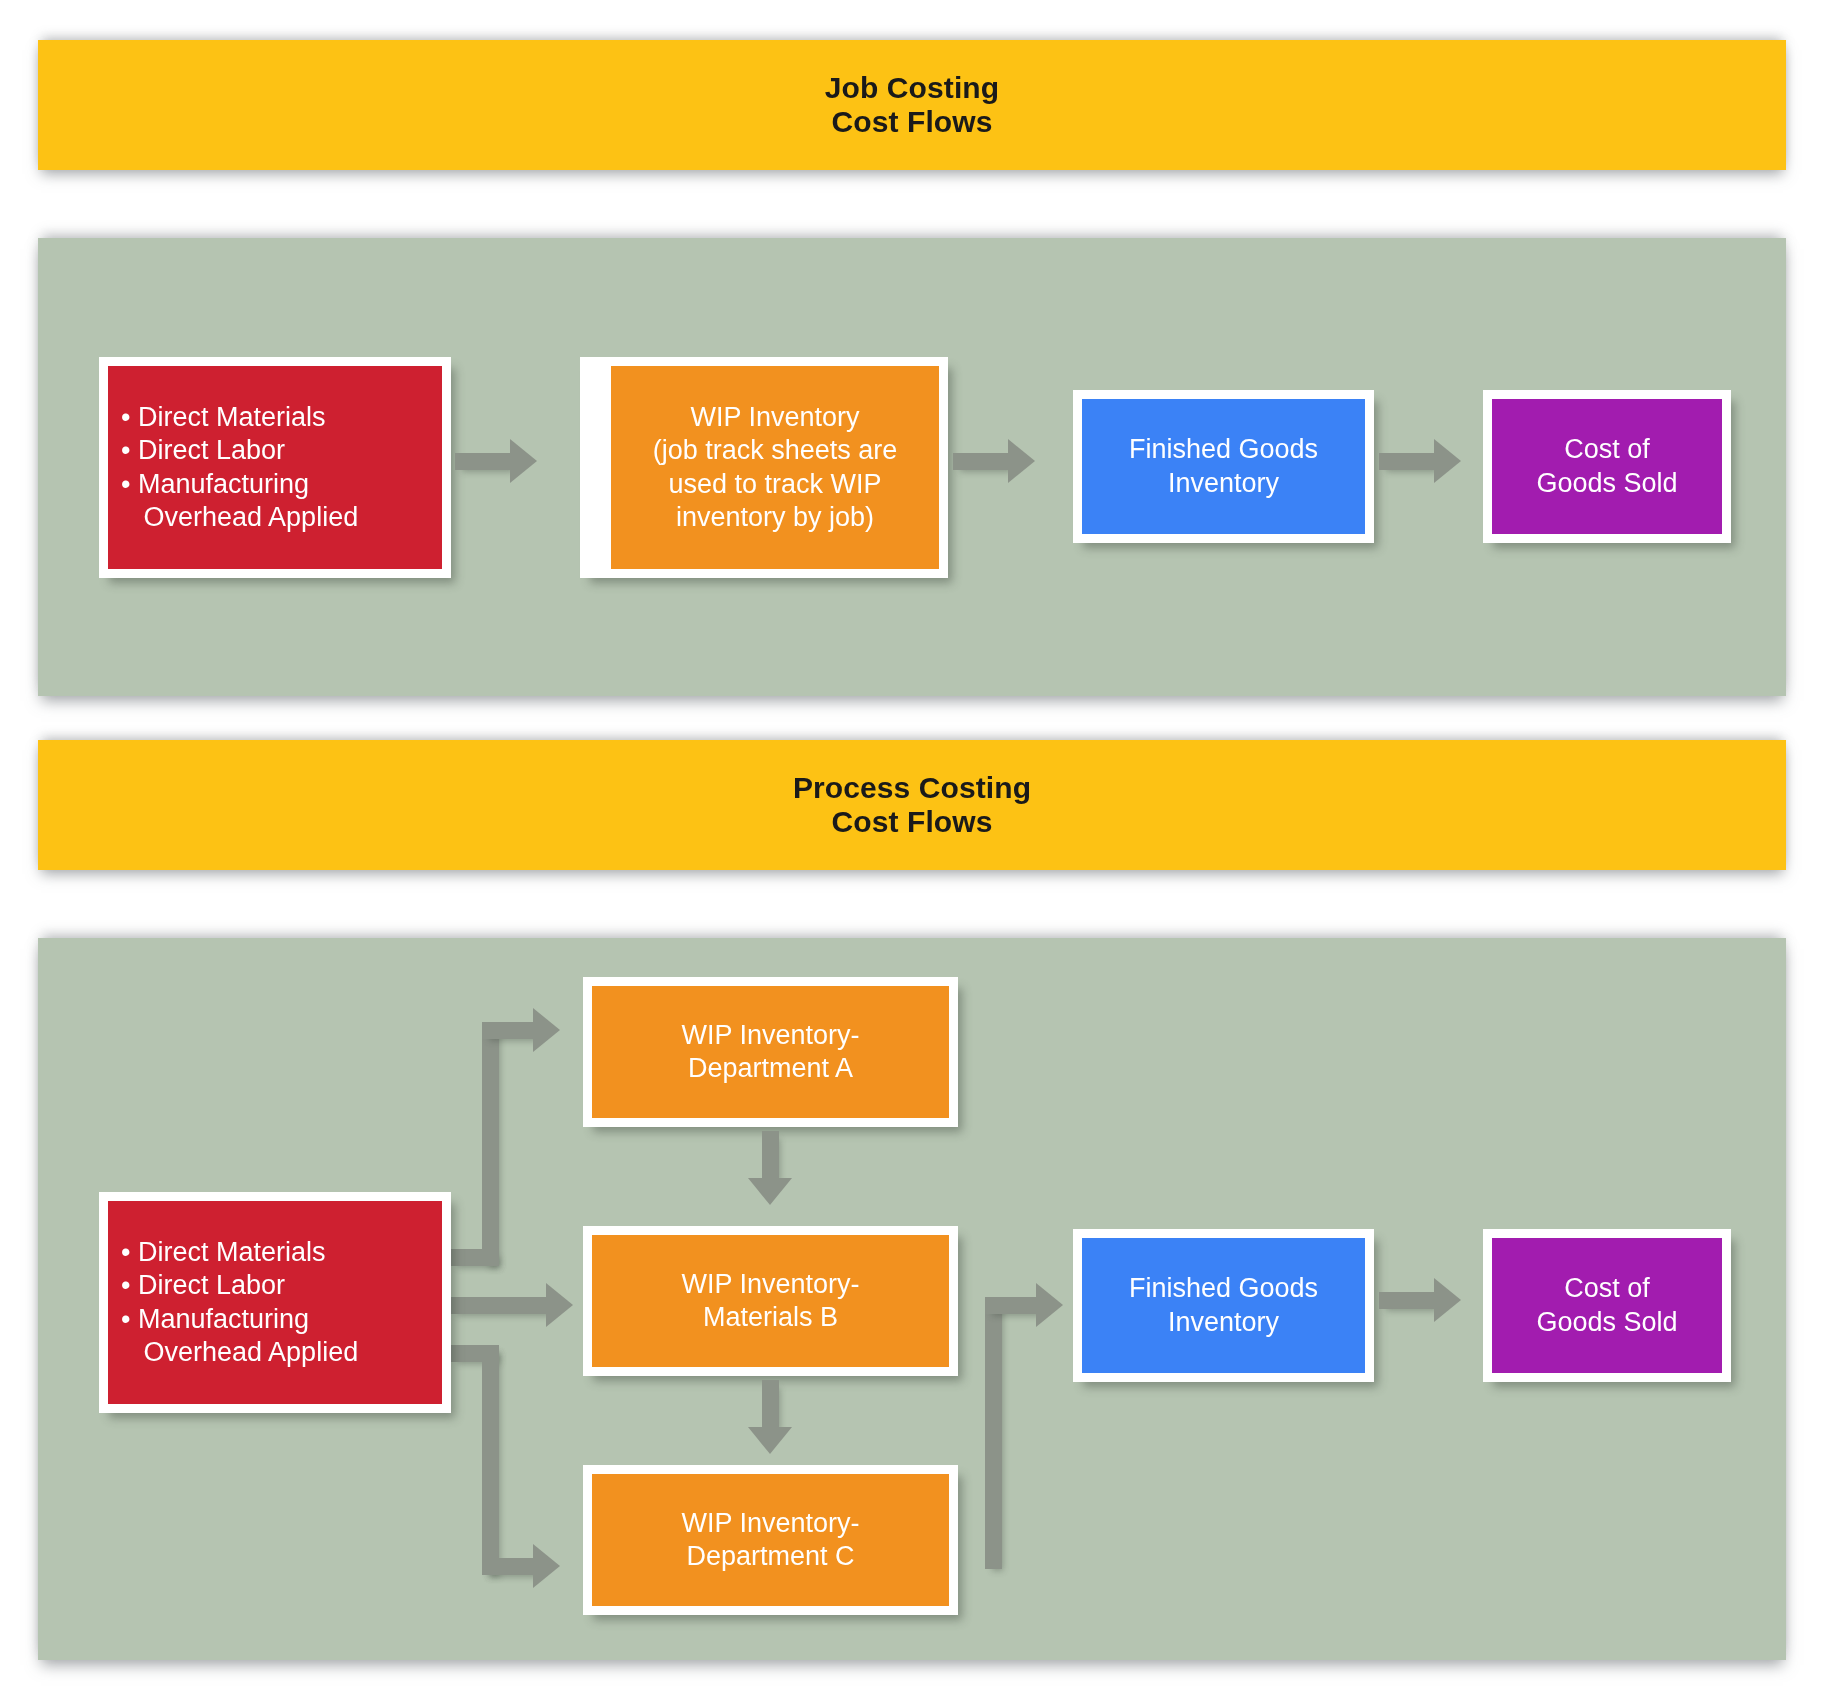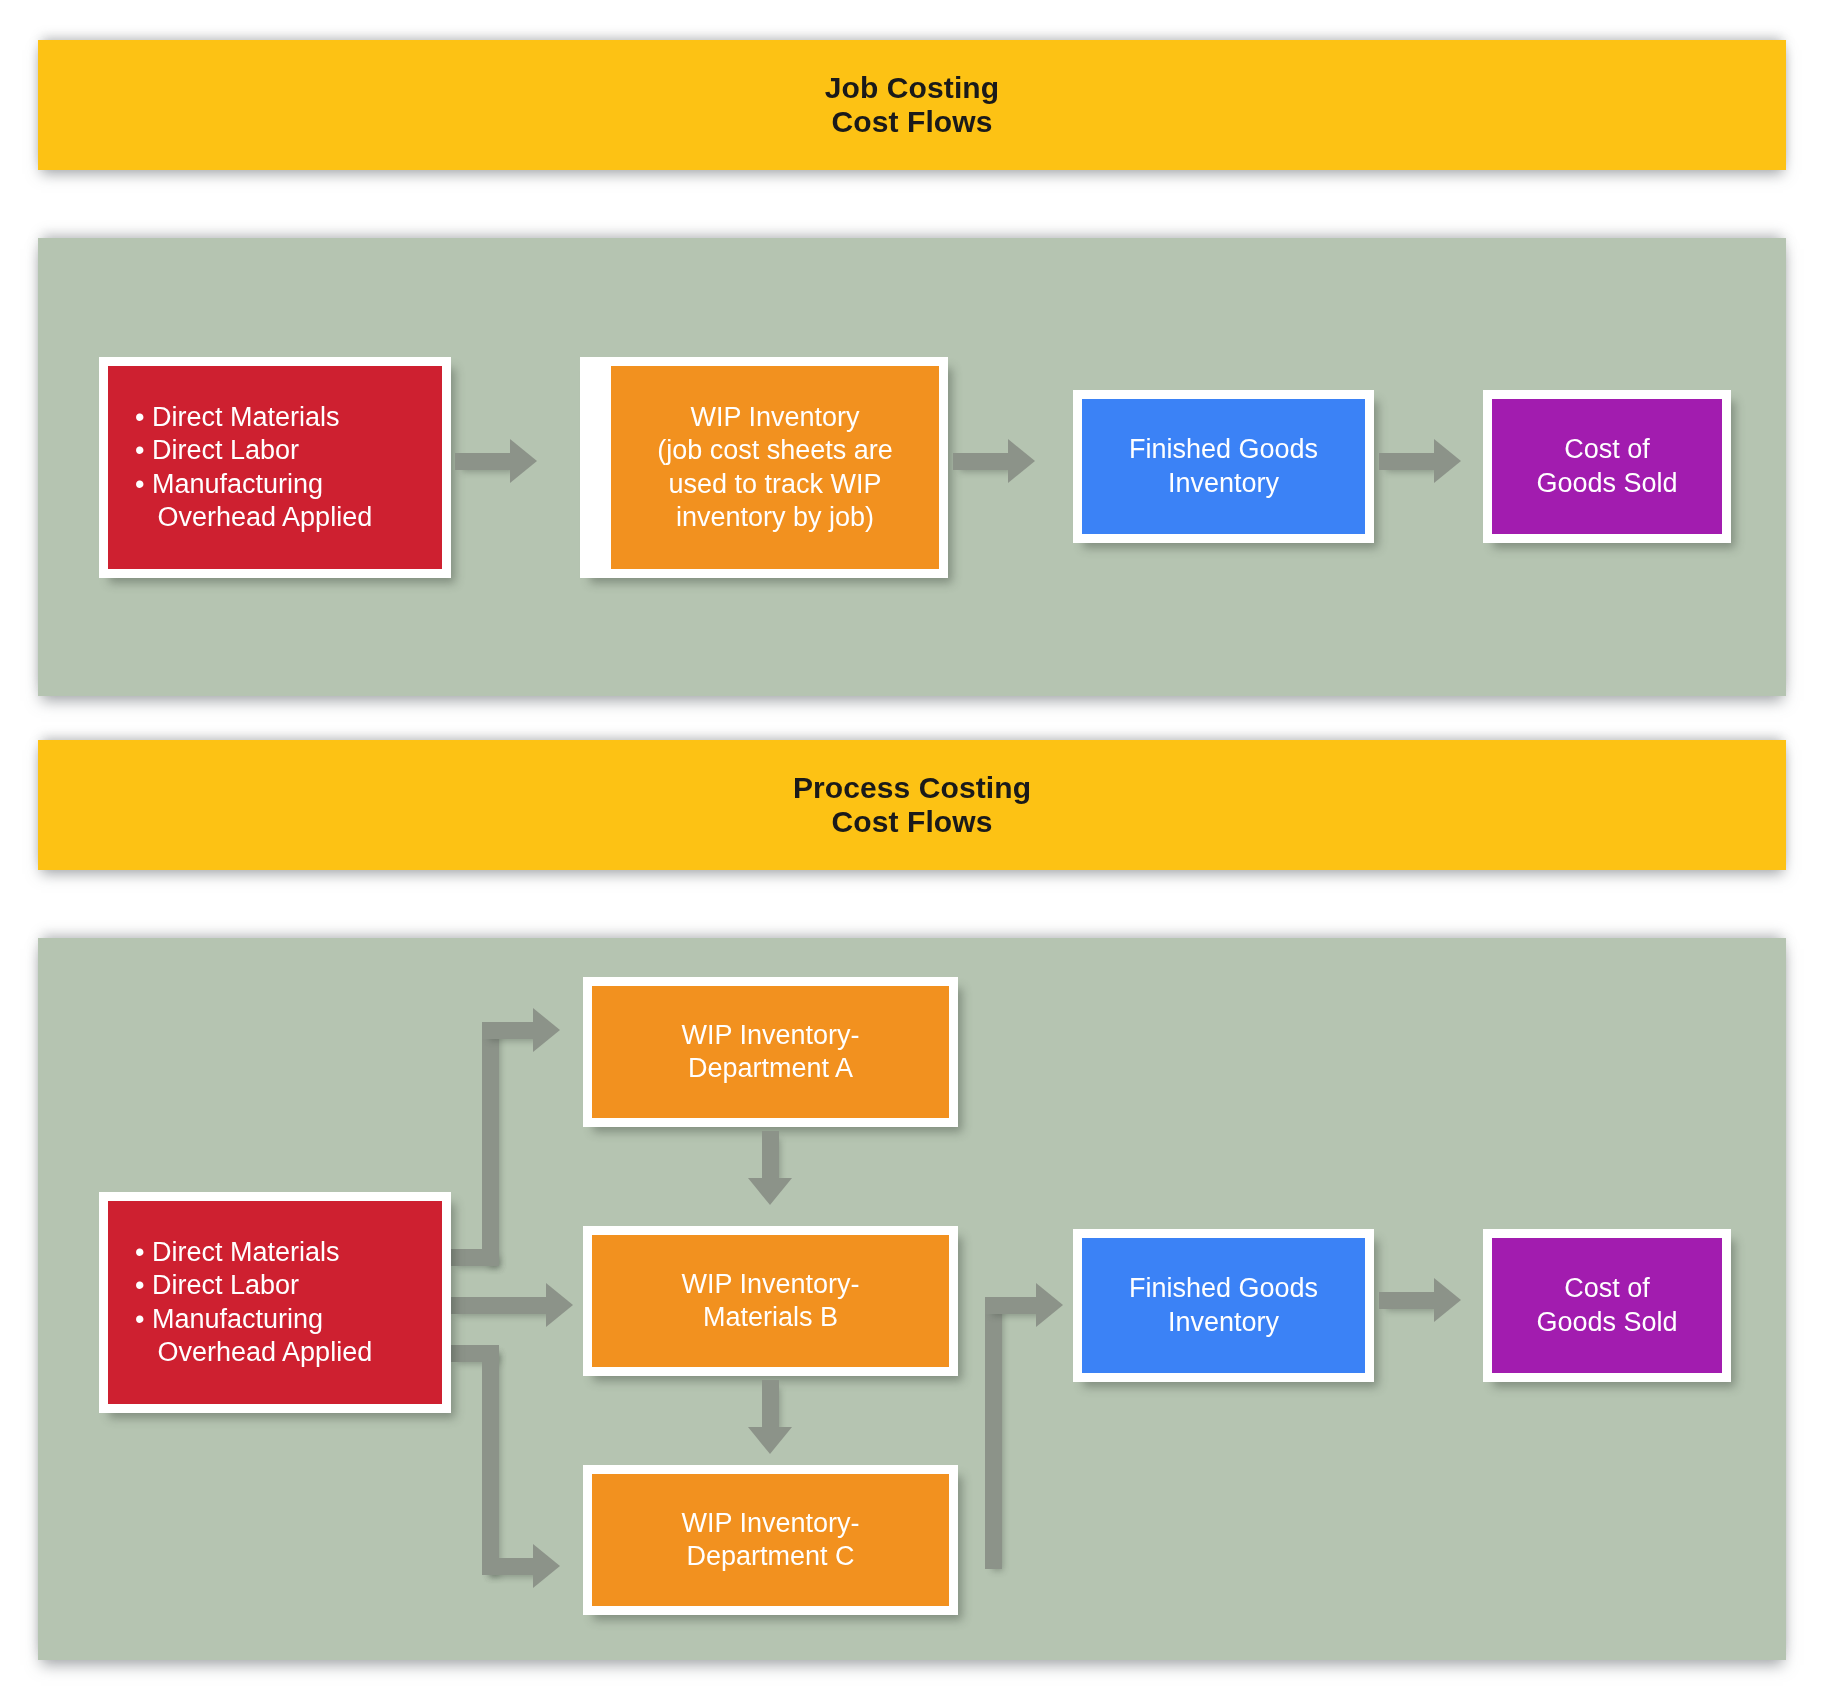--- a/index.html
+++ b/index.html
@@ -62,21 +62,21 @@
     height: 100%;
     box-sizing: border-box;
     display: flex;
     flex-direction: column;
     justify-content: center;
     color: #ffffff;
     font-size: 27px;
     line-height: 1.24;
   }
   .node-inner.center { align-items: center; text-align: center; }
-  .node-inner.left   { align-items: flex-start; text-align: right; padding-left: 27px; }
+  .node-inner.left   { align-items: flex-start; text-align: right; padding-left: 13px; }
 
   .fill-red    { background: #CE2030; }
   .fill-orange { background: #F2911F; }
   .fill-blue   { background: #3b82f6; }
   .fill-green  { background: #a21caf; }
 
   .bullet-line { display: block; white-space: pre; }
   .node-line   { display: block; }
 
   
@@ -122,21 +122,21 @@
       <span class="bullet-line">   Overhead Applied</span>
     </div>
   </div>
 
   <div class="conn conn-shadow" style="left:455px; top:453px; width:58px; height:17px;"></div>
   <div class="arrowhead arrow-right" style="left:510px; top:439px;"></div>
 
   <div class="node" style="left:580px; top:357px; width:368px; height:221px;padding-left:31px;">
     <div class="node-inner center fill-orange">
       <span class="node-line">WIP Inventory</span>
-      <span class="node-line">(job cost sheets are</span>
+      <span class="node-line">(job track sheets are</span>
       <span class="node-line">used to track WIP</span>
       <span class="node-line">inventory by job)</span>
     </div>
   </div>
 
   <div class="conn conn-shadow" style="left:953px; top:453px; width:58px; height:17px;"></div>
   <div class="arrowhead arrow-right" style="left:1008px; top:439px;"></div>
 
   <div class="node" style="left:1073px; top:390px; width:301px; height:153px;">
     <div class="node-inner center fill-blue">

